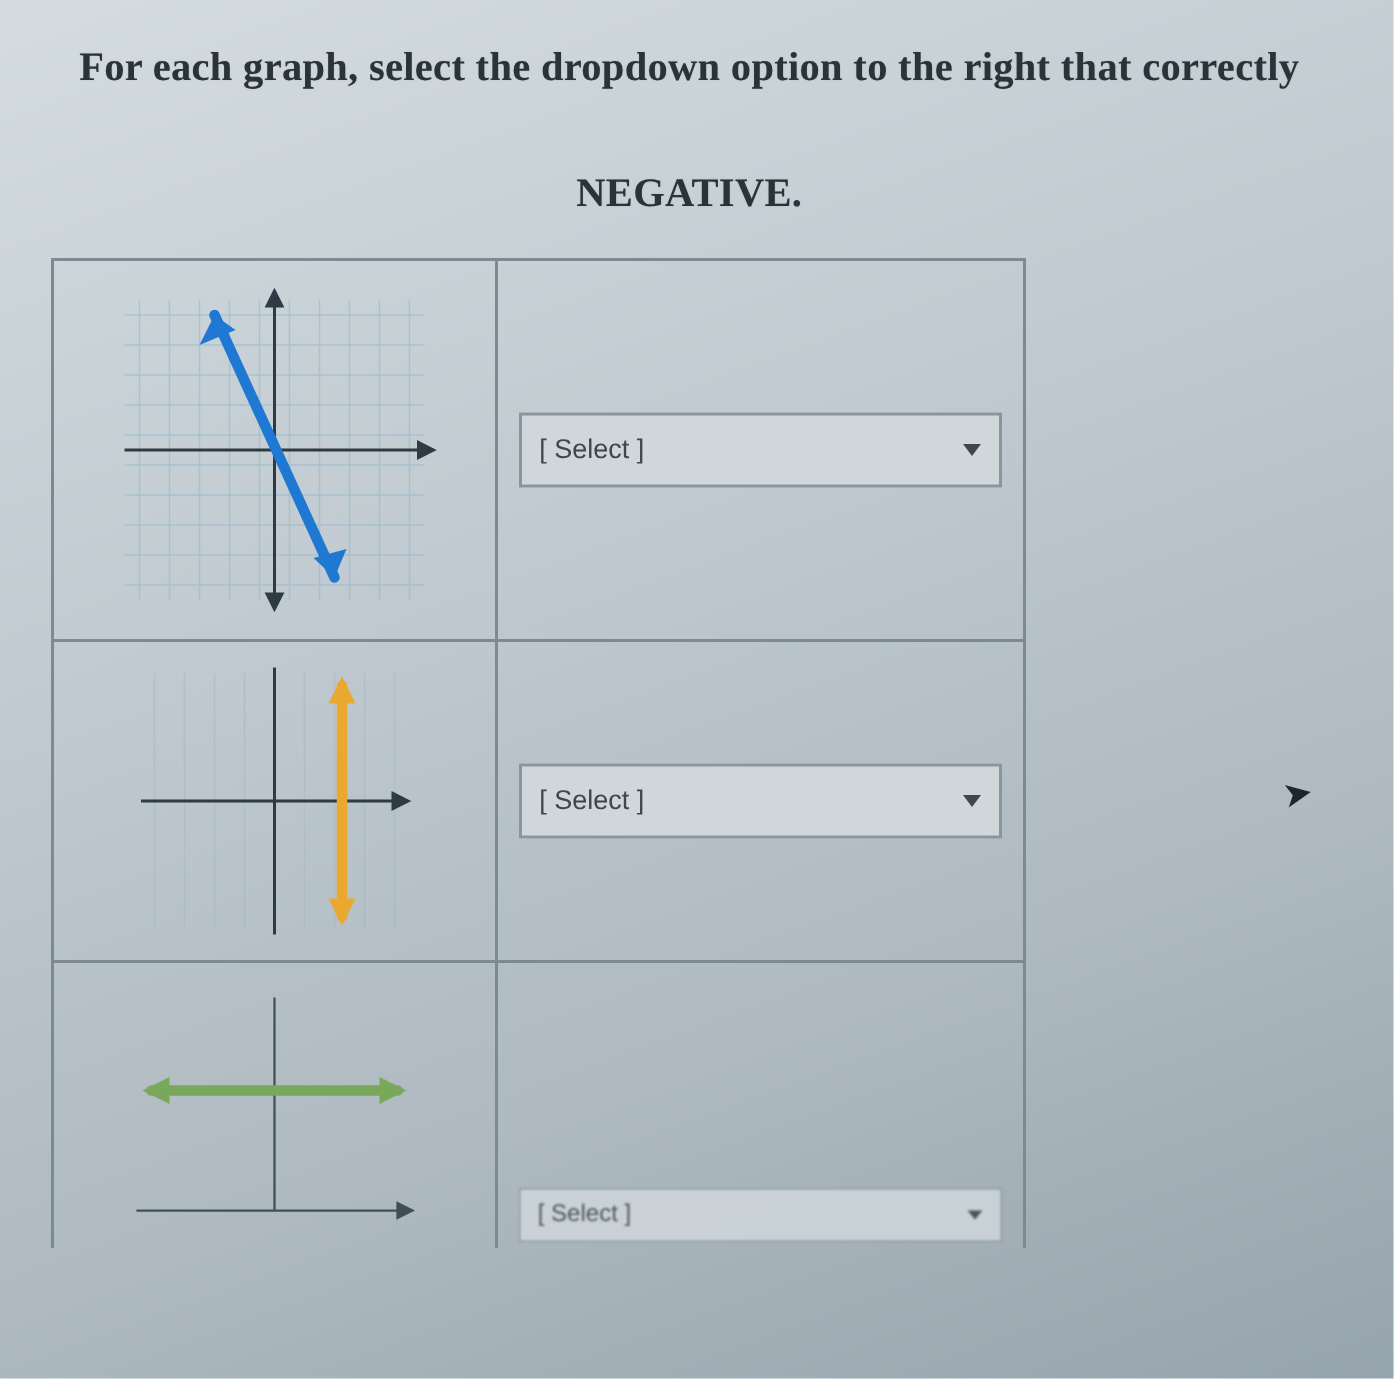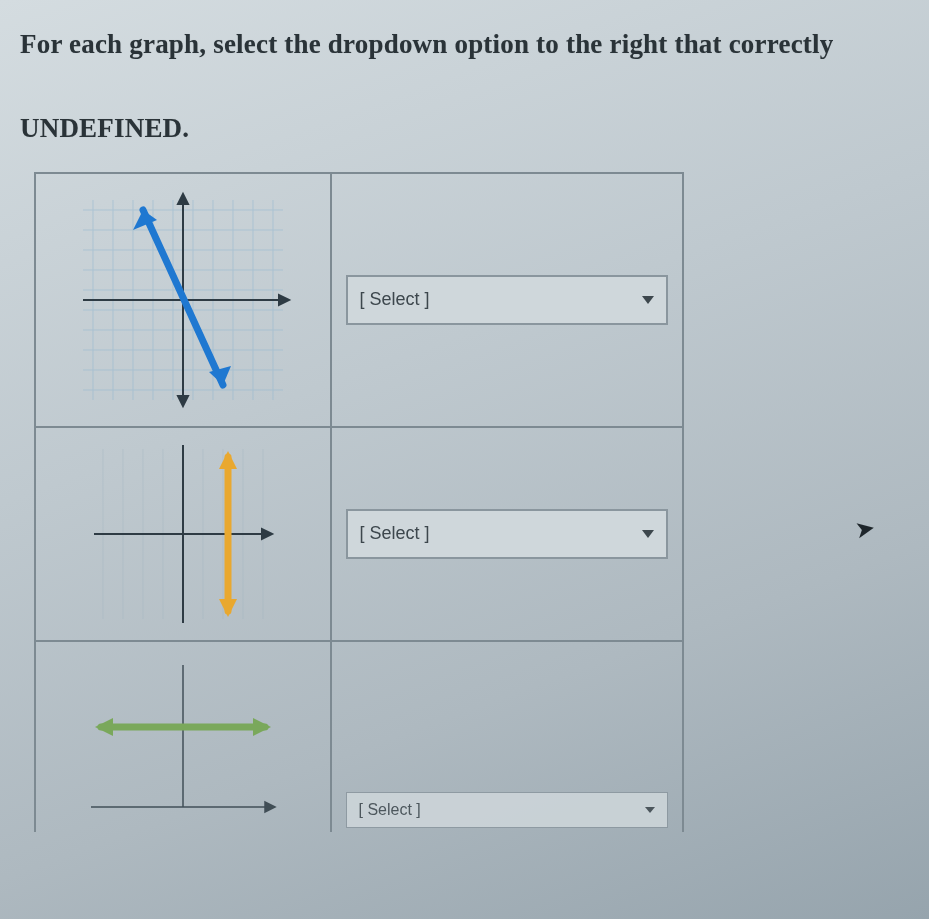--- a/index.html
+++ b/index.html
@@ -6,20 +6,21 @@
   body{
     width:929px;height:919px;
     background:linear-gradient(160deg,#d4dce0 0%,#bfc9cf 40%,#aeb9c0 70%,#96a4ad 100%);
     font-family:Georgia,"Times New Roman",serif;
     color:#2a3338;
     position:relative;
     overflow:hidden;
   }
   .page{
     padding:24px 30px 0 20px;
+    text-align:center;
   }
   .question{
     font-size:27px;
     font-weight:700;
     line-height:1.55;
     letter-spacing:.2px;
     text-shadow:0 0 1px rgba(0,0,0,.15);
   }
   .qtable{
     margin-top:22px;
@@ -77,21 +78,21 @@
   svg{display:block}
 </style>
 </head>
 <body>
 
 <div class="page">
 
   <div class="question">
     <span>For each graph, select the dropdown option to the right that correctly</span><br>
     <br>
-    <span>UNDEFINED.</span>
+    <span>NEGATIVE.</span>
   </div>
 
   <table class="qtable">
 
     <tbody>
         <tr>
       <td class="cell-graph">
         <div class="plot">
           <svg viewBox="0 0 220 220" width="220" height="220">
 

